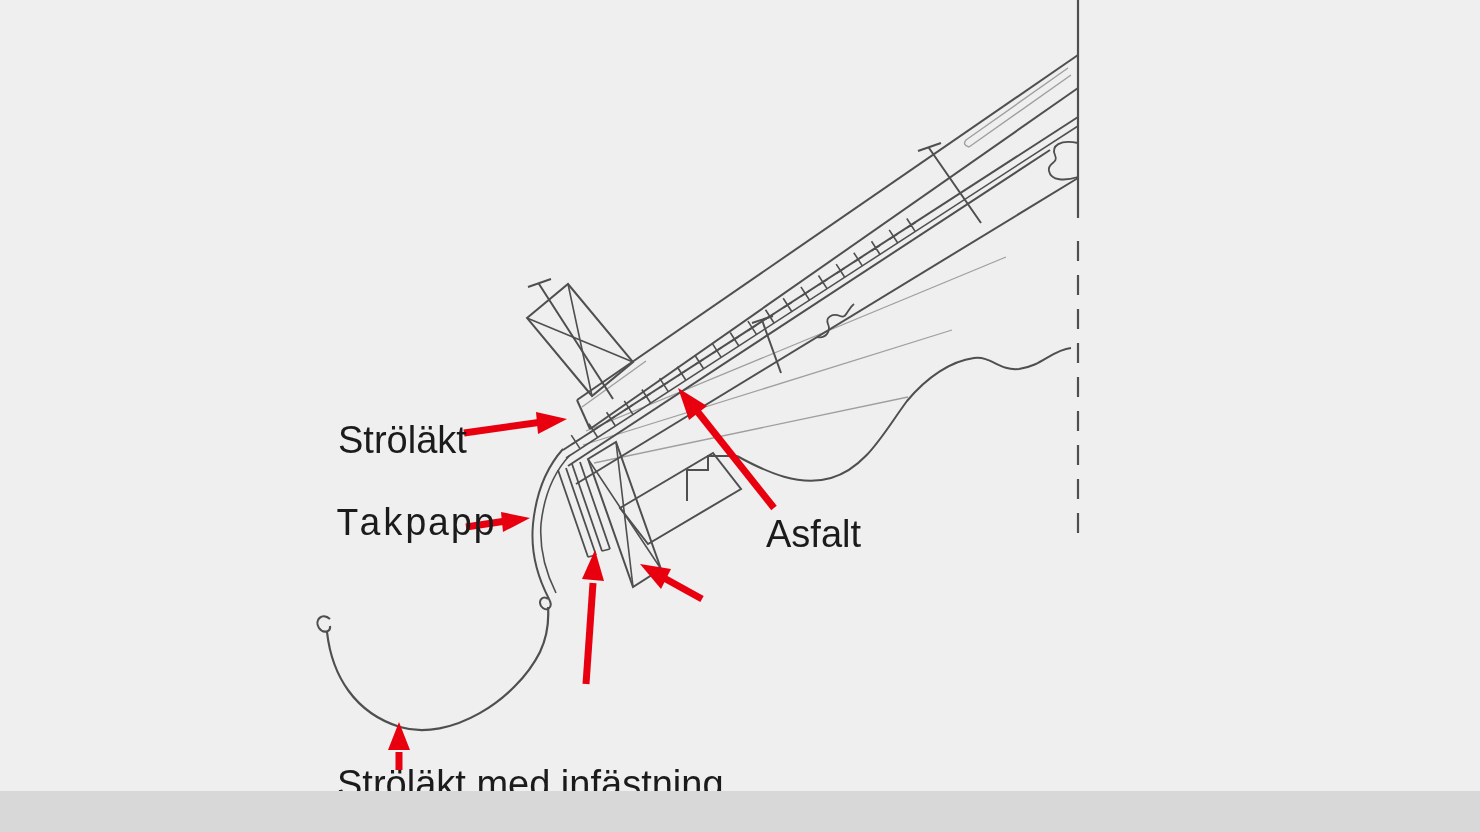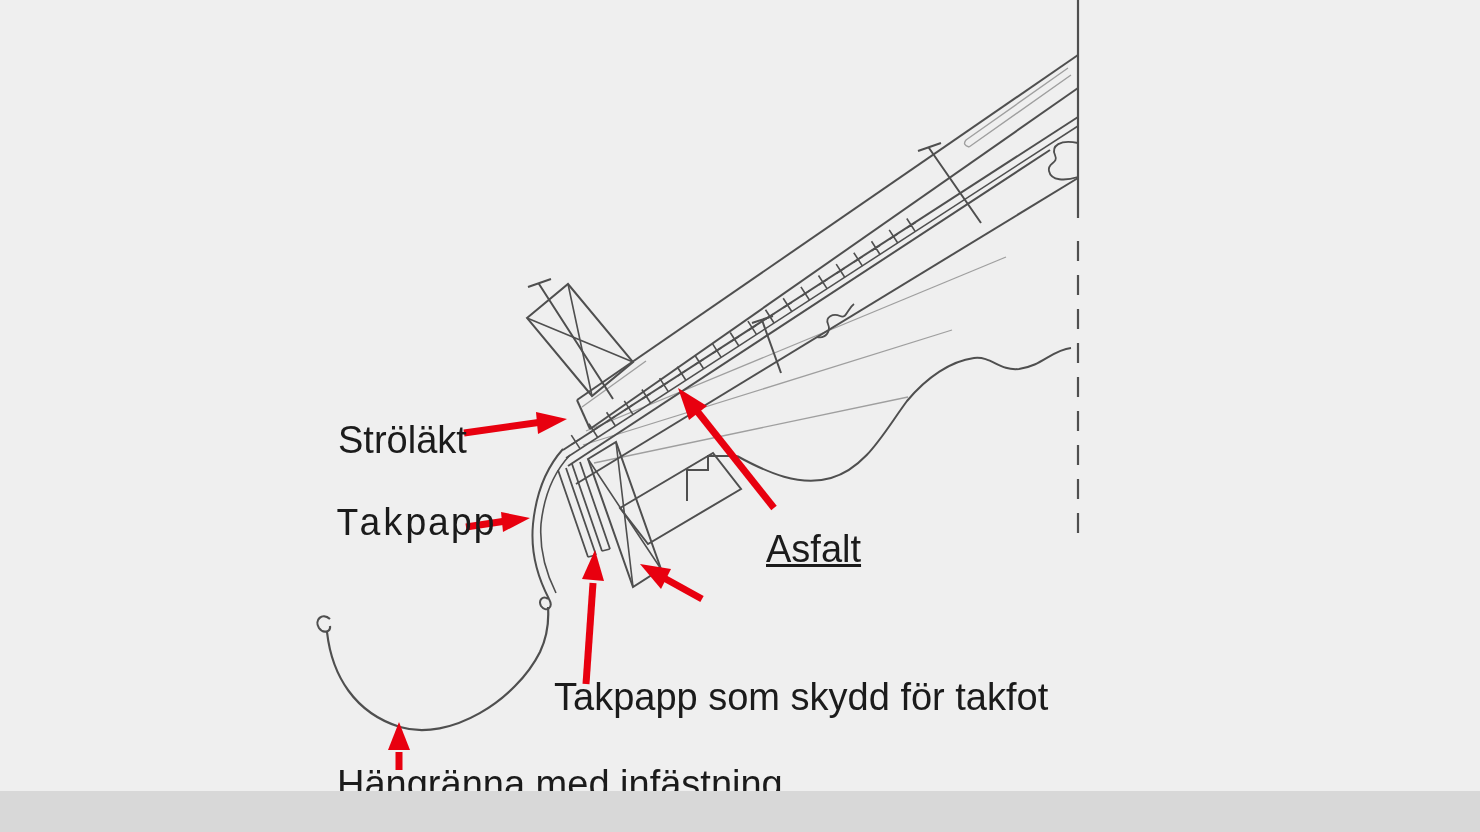--- a/index.html
+++ b/index.html
@@ -9,21 +9,21 @@
   body{background:#d8d8d8;font-family:"Liberation Sans",sans-serif;}
   .stage{position:relative;width:1480px;height:791px;background:var(--bg);overflow:hidden;}
   .stage svg{position:absolute;left:0;top:0;}
   .ink{stroke:var(--ink);fill:none;}
   .ink-light{stroke:var(--ink-light);fill:none;}
   .arrow-shaft{stroke:var(--arrow);stroke-width:7;fill:none;}
   .arrow-head{fill:var(--arrow);stroke:none;}
   .lbl{position:absolute;font-size:38px;line-height:1;color:var(--label);white-space:nowrap;letter-spacing:0px;}
   #lbl-strolakt{left:338px;top:421px;}
   #lbl-takpapp{left:336px;top:506px;font-family:Liberation Mono, monospace;}
-  #lbl-asfalt{left:766px;top:530px;text-decoration:underline;}
+  #lbl-asfalt{left:766px;top:515px;}
   #lbl-takfotsbrada{left:652px;top:593px;}
   #lbl-takpapp-skydd{left:554px;top:678px;}
   #lbl-hangranna{left:337px;top:765px;}
 </style>
 </head>
 <body>
 
 <div class="stage">
 
   <svg width="1480" height="832" viewBox="0 0 1480 832">
@@ -126,15 +126,14 @@
     </g>
     <g>
       <path class="arrow-shaft" d="M399,770 L399,752"></path>
       <polygon class="arrow-head" points="399,722 410,750 388,750"></polygon>
     </g>
   </svg>
 
   <div class="lbl" id="lbl-strolakt">Ströläkt</div>
   <div class="lbl" id="lbl-takpapp">Takpapp</div>
   <div class="lbl" id="lbl-asfalt">Asfalt</div>
-  <div class="lbl" id="lbl-takpapp-skydd">Takpapp som skydd för takfot</div>
-  <div class="lbl" id="lbl-hangranna">Hängränna med infästning</div>
+  <div class="lbl" id="lbl-hangranna">Ströläkt med infästning</div>
 </div>
 
 </body></html>

